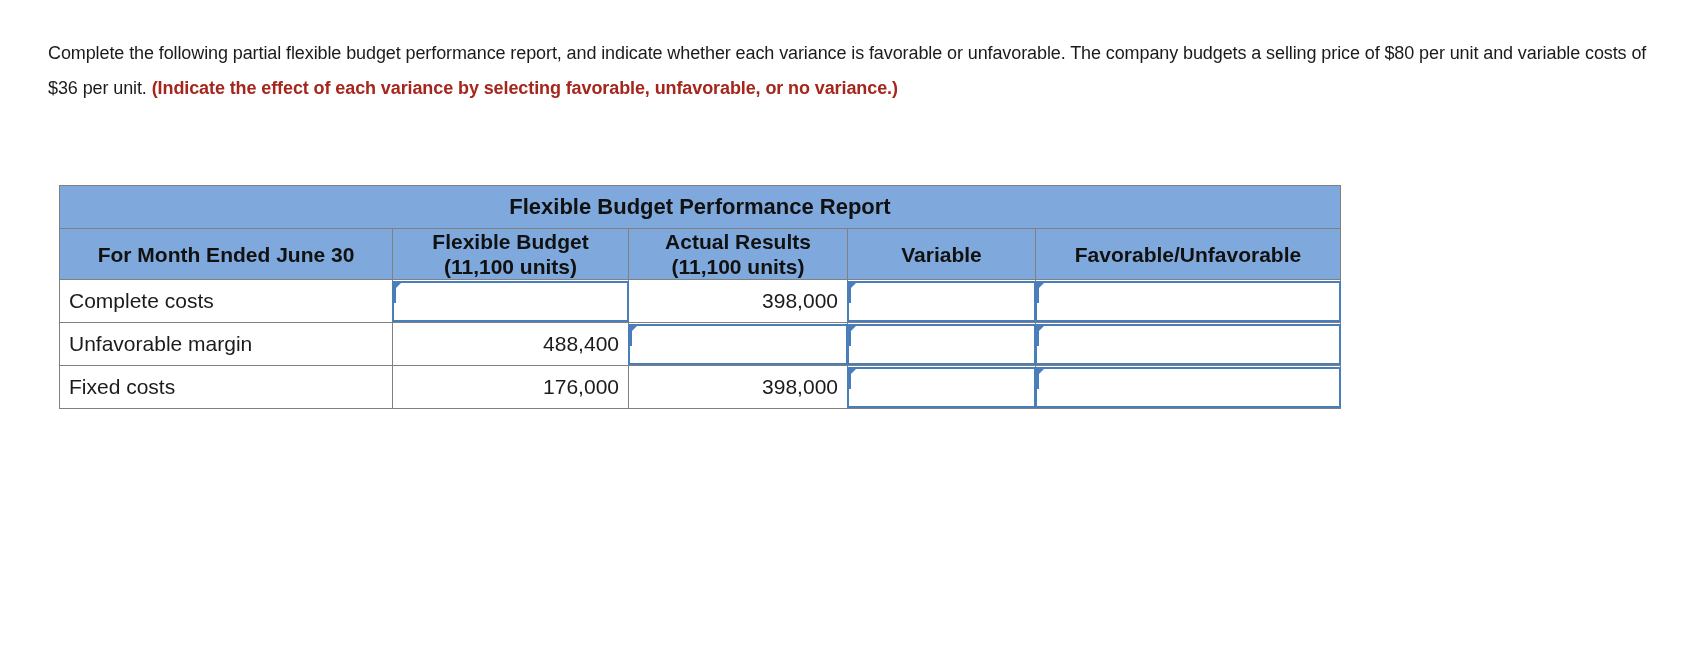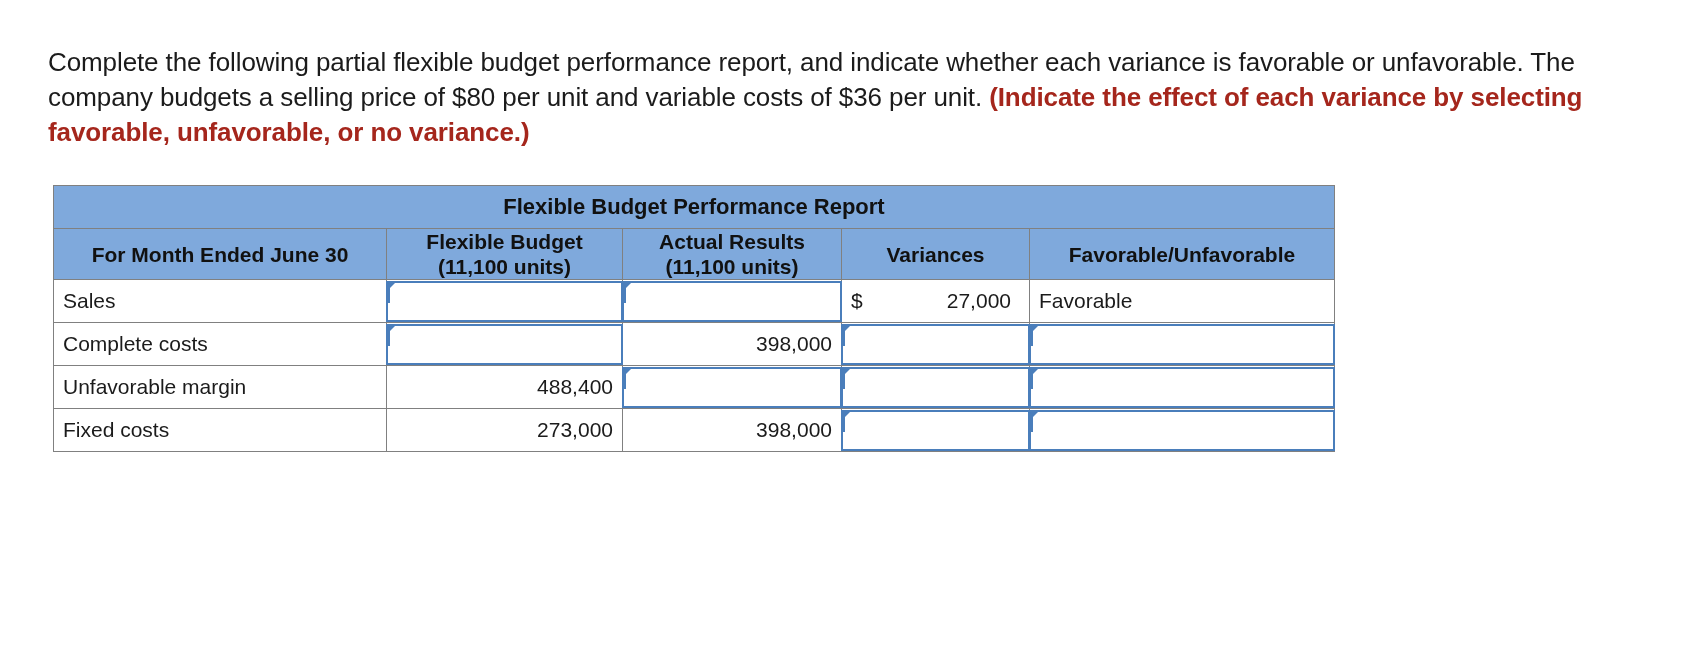--- a/index.html
+++ b/index.html
@@ -12,36 +12,36 @@
     height: 653px;
     font-family: "Liberation Sans", sans-serif;
     -webkit-font-smoothing: antialiased;
     overflow: hidden;
   }
 
   
   #instructions {
     position: absolute;
     left: 48px;
-    top: 45px;
+    top: 36px;
     width: 1610px;
-    font-size: 26px;
+    font-size: 18px;
     line-height: 35px;
     color: #1b1b1b;
     letter-spacing: -0.1px;
   }
   #instructions .emph {
     color: #a5261c;
     font-weight: bold;
   }
 
   
   #report-table {
     position: absolute;
-    left: 53px;
+    left: 59px;
     top: 185px;
     width: 1281px;
     border-collapse: collapse;
     table-layout: fixed;
     font-size: 21px;
     color: #1b1b1b;
   }
   #report-table td {
     border: 1px solid #808080;
     padding: 0;
@@ -157,40 +157,24 @@
     <tr>
       <td class="hdr col-hdr">For Month Ended June 30</td>
       <td class="hdr col-hdr">
         <div>Flexible Budget</div>
         <div>(11,100 units)</div>
       </td>
       <td class="hdr col-hdr">
         <div>Actual Results</div>
         <div>(11,100 units)</div>
       </td>
-      <td class="hdr col-hdr">Variances</td>
+      <td class="hdr col-hdr">Variable</td>
       <td class="hdr col-hdr">Favorable/Unfavorable</td>
     </tr>
 
-    <tr>
-      <td class="label-cell">Sales</td>
-      <td class="input-cell">
-        <span class="input-box"></span>
-      </td>
-      <td class="input-cell">
-        <span class="input-box"></span>
-      </td>
-      <td class="num-cell">
-        <div class="money">
-          <span class="cur">$</span>
-          <span class="amt">27,000</span>
-        </div>
-      </td>
-      <td class="text-cell">Favorable</td>
-    </tr>
 
     <tr class="rule-below">
       <td class="label-cell">Complete costs</td>
       <td class="input-cell rule-seg">
         <span class="input-box"></span>
       </td>
       <td class="num-cell rule-seg">398,000</td>
       <td class="input-cell rule-seg">
         <span class="input-box"></span>
       </td>
@@ -208,21 +192,21 @@
       <td class="input-cell">
         <span class="input-box"></span>
       </td>
       <td class="input-cell">
         <span class="input-box"></span>
       </td>
     </tr>
 
     <tr class="rule-below">
       <td class="label-cell">Fixed costs</td>
-      <td class="num-cell rule-seg">273,000</td>
+      <td class="num-cell rule-seg">176,000</td>
       <td class="num-cell rule-seg">398,000</td>
       <td class="input-cell rule-seg">
         <span class="input-box"></span>
       </td>
       <td class="input-cell">
         <span class="input-box"></span>
       </td>
     </tr>
 
 

